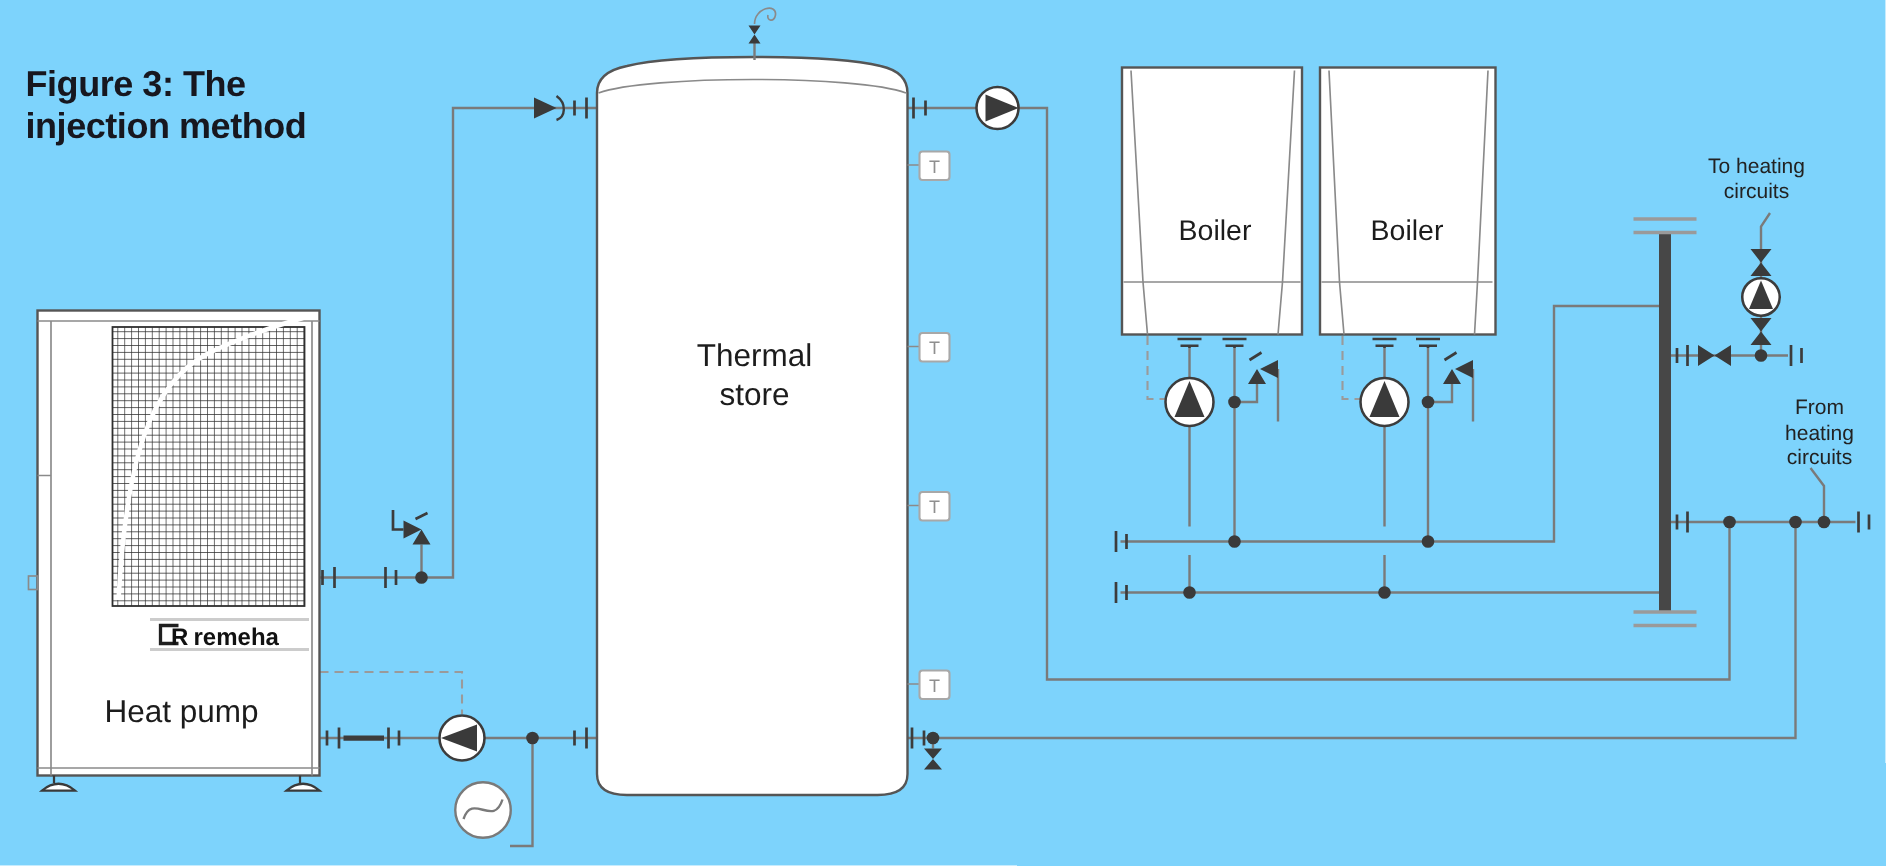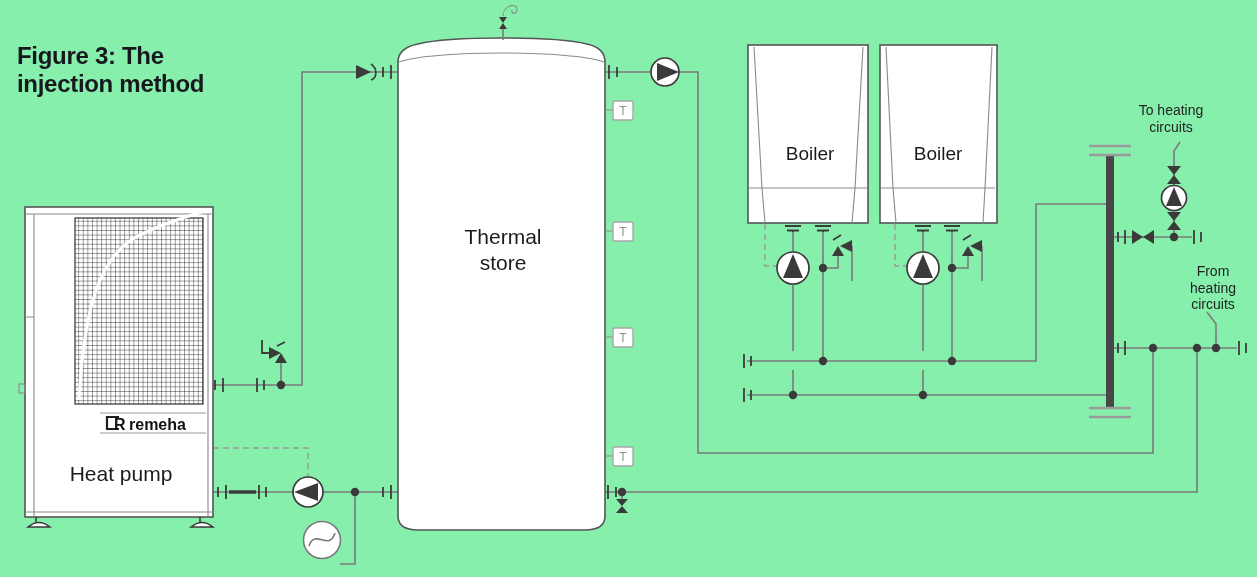--- a/index.html
+++ b/index.html
@@ -1,16 +1,16 @@
 <!DOCTYPE html>
 <html><head>
 <meta charset="utf-8">
 <style>
   html,body{margin:0;padding:0;background:#fff;}
-  .canvas{position:relative;width:1257px;height:577px;background:#86efac;overflow:hidden;
+  .canvas{position:relative;width:1257px;height:577px;background:#7dd3fc;overflow:hidden;
           font-family:"Liberation Sans", sans-serif;}
   svg{position:absolute;left:0;top:0;}
   text{font-family:"Liberation Sans", sans-serif;}
   .fig-title{font-weight:bold;font-size:24px;fill:#17171f;letter-spacing:-0.3px;}
   .big-label{font-size:21px;fill:#1c1c1c;}
   .boiler-label{font-size:19px;fill:#1c1c1c;}
   .circ-label{font-size:14px;fill:#222;}
   .sensor-label{font-size:12px;fill:#8f8f8f;}
   .brand-label{font-size:16px;font-weight:bold;fill:#111;}
   .pipe{stroke:#7a7a7a;stroke-width:1.6;fill:none;}

